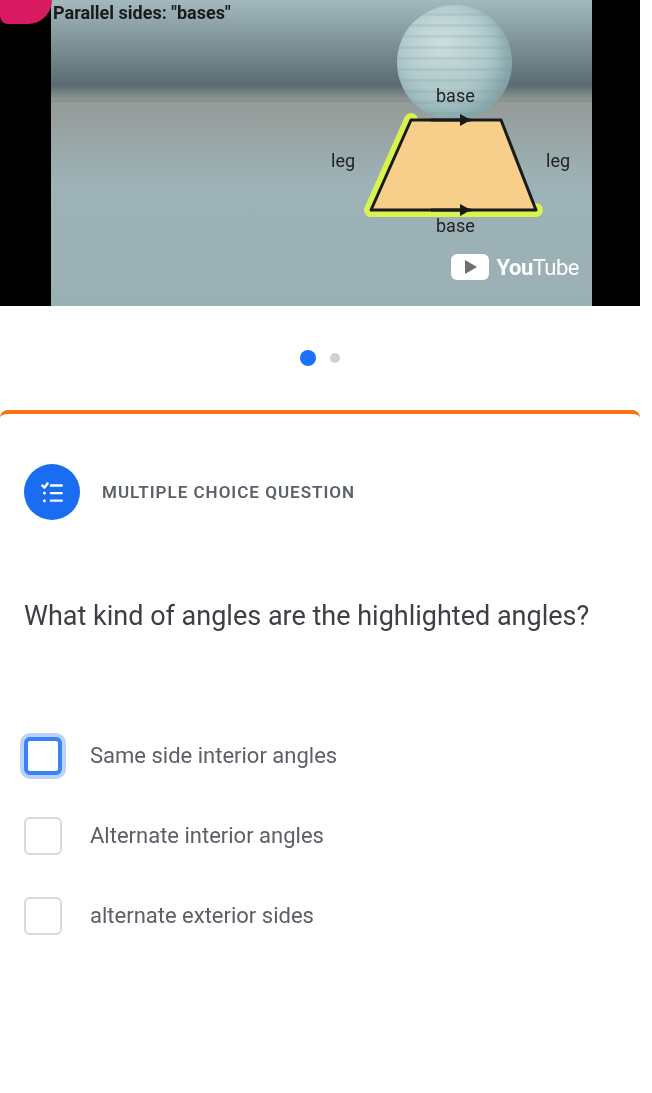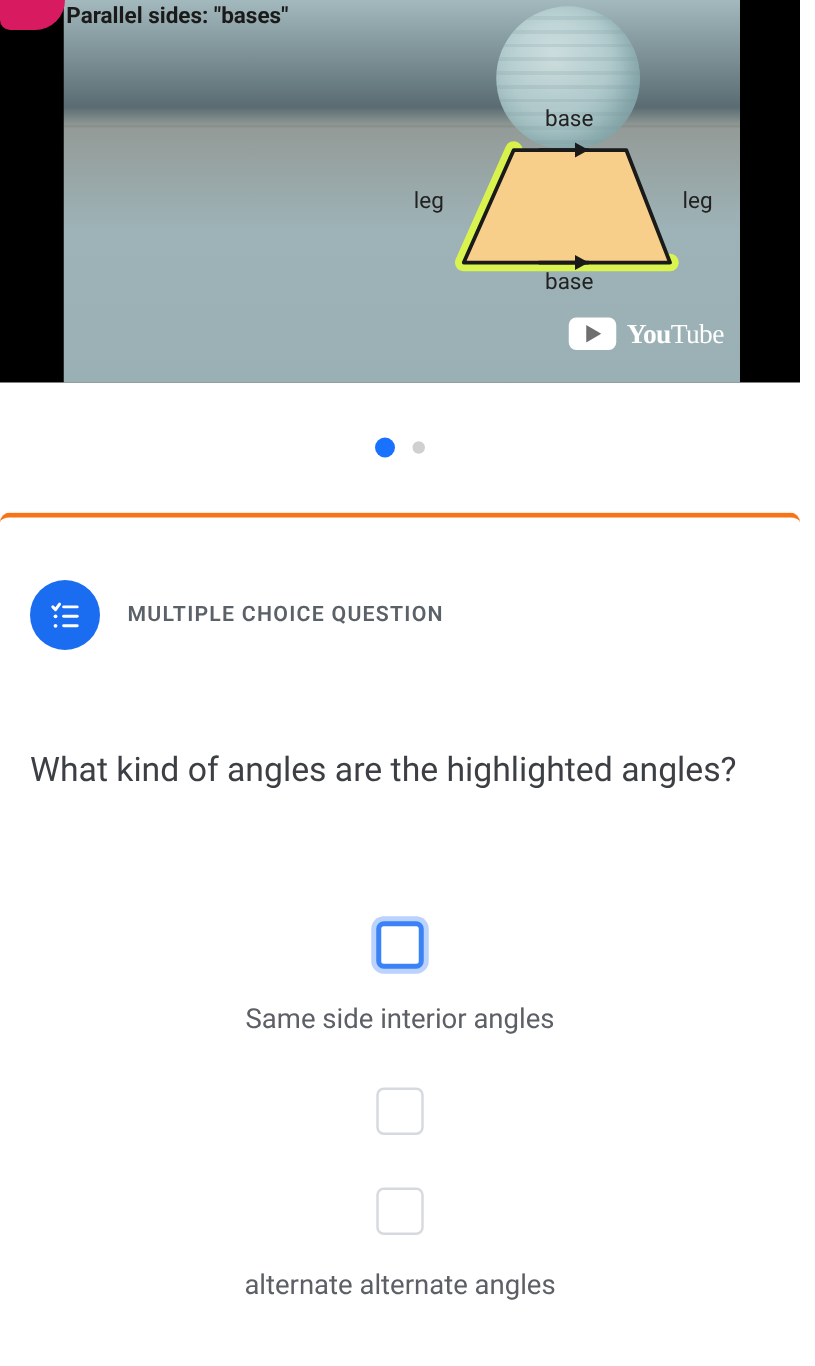--- a/index.html
+++ b/index.html
@@ -81,21 +81,20 @@
     color: #222;
   }
 
   .youtube-badge {
     position: absolute;
     right: 61px;
     bottom: 26px;
     display: flex;
     align-items: center;
     gap: 8px;
-    font-family: Liberation Serif, serif;
   }
   .yt-play {
     width: 38px; height: 26px;
     background: #fff;
     border-radius: 6px;
     display: flex; align-items: center; justify-content: center;
   }
   .yt-play svg { display:block; }
   .yt-text {
     color: #fff;
@@ -158,21 +157,20 @@
 
   .choices {
     display: flex;
     flex-direction: column;
     gap: 42px;
   }
   .choice {
     display: flex;
     align-items: center;
     gap: 28px;
-    flex-direction: column;
   }
   .choice-box {
     width: 38px; height: 38px;
     border: 2px solid #d6dadf;
     border-radius: 6px;
     flex-shrink: 0;
     background: #fff;
   }
   .choice-box.selected {
     border: 4px solid #3b82f6;
@@ -253,21 +251,22 @@
 
   <div class="question-text">What kind of angles are the highlighted angles?</div>
 
   <div class="choices">
     <div class="choice">
       <div class="choice-box selected"></div>
       <div class="choice-label">Same side interior angles</div>
     </div>
     <div class="choice">
       <div class="choice-box"></div>
+      <div class="choice-label">Alternate interior angles</div>
     </div>
     <div class="choice">
       <div class="choice-box"></div>
-      <div class="choice-label">alternate alternate angles</div>
+      <div class="choice-label">alternate exterior sides</div>
     </div>
   </div>
 </div>
 
 <div class="right-rail"></div>
 
 </body></html>

